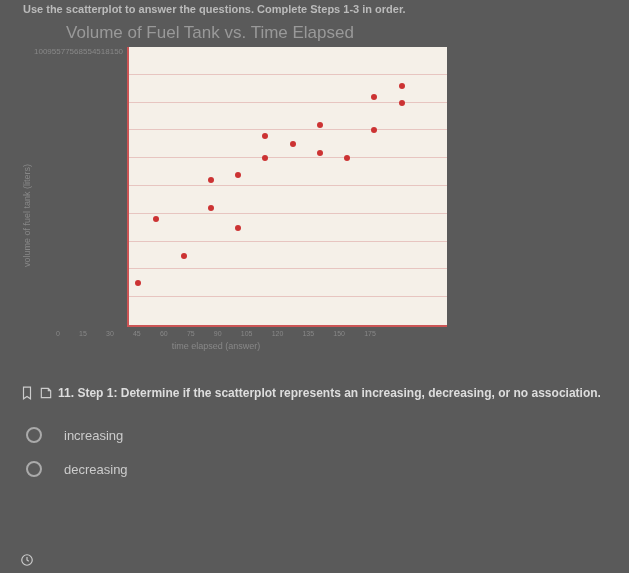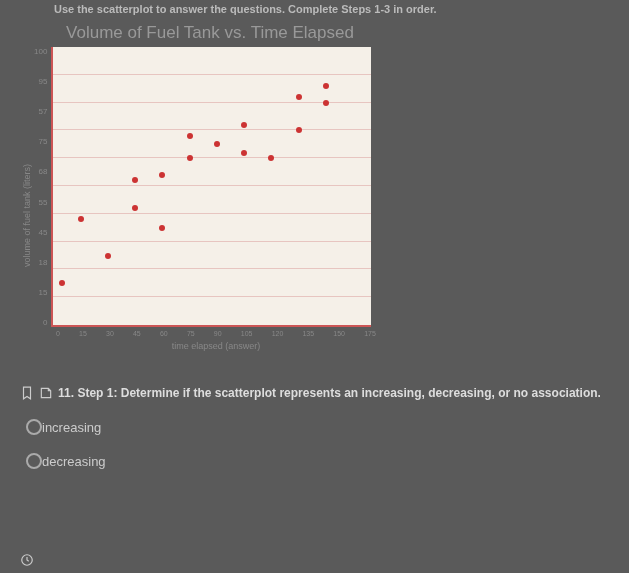--- a/index.html
+++ b/index.html
@@ -13,21 +13,20 @@
       background: #5a5a5a;
       font-family: Arial, sans-serif;
       color: #ccc;
       overflow: hidden;
     }
     .header-text {
       font-size: 11px;
       color: #bbb;
       padding: 3px 23px;
       font-weight: bold;
-      margin-left: 31px;
     }
     .chart-wrapper {
       padding: 5px 20px;
       position: relative;
     }
     .chart-title {
       text-align: center;
       font-size: 17px;
       color: #999;
       margin-bottom: 4px;
@@ -40,21 +39,21 @@
     }
     .y-axis-label {
       writing-mode: vertical-rl;
       transform: rotate(180deg);
       font-size: 9px;
       color: #888;
       padding: 60px 2px;
     }
     .y-ticks {
       display: flex;
-      flex-direction: column;
+      flex-direction: row;
       justify-content: space-between;
       height: 280px;
       padding-right: 4px;
       font-size: 8px;
       color: #888;
       text-align: right;
     }
     .plot {
       width: 320px;
       height: 280px;
@@ -94,35 +93,35 @@
       margin-left: 36px;
       margin-top: 4px;
     }
     .question-block {
       padding: 30px 20px 10px 20px;
     }
     .question-header {
       display: flex;
       align-items: center;
       gap: 5px;
-      margin-bottom: 10px;
+      margin-bottom: 18px;
     }
     .bookmark-icon, .note-icon {
       width: 14px;
       height: 14px;
     }
     .question-text {
       font-size: 12px;
       color: #ddd;
       font-weight: bold;
     }
     .option {
       display: flex;
       align-items: center;
-      gap: 0;
+      gap: 22px;
       padding: 9px 6px;
     }
     .radio {
       width: 16px;
       height: 16px;
       border: 2px solid #aaa;
       border-radius: 50%;
       flex-shrink: 0;
     }
     .option-label {

